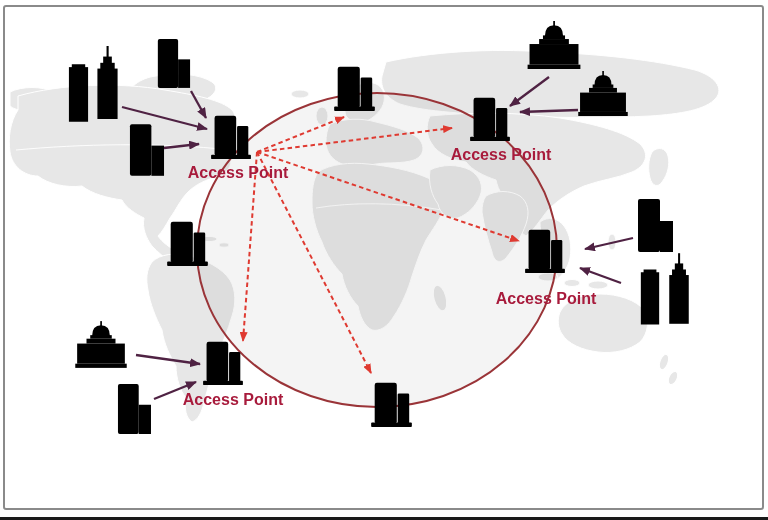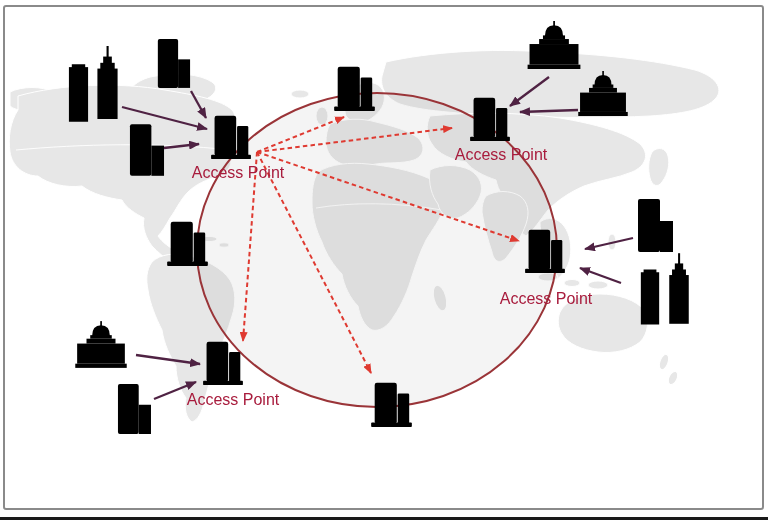--- a/index.html
+++ b/index.html
@@ -32,21 +32,21 @@
   .solid-arrow{stroke:var(--arrow-plum,#4F2243);stroke-width:2.3;fill:none}
   .mr{fill:var(--dashed-link-red,#DF3A31)}
   .mp{fill:var(--arrow-plum,#4F2243)}
   
   .bld{position:absolute}
   .red-node{color:var(--building-red,#E0262B)}
   .plum-node{color:var(--building-plum,#4A1630)}
   
   .ap-label{
     position:absolute;width:110px;text-align:center;
-    font-size:16px;font-weight:normal;letter-spacing:0;
+    font-size:16px;font-weight:bold;letter-spacing:0;
     color:var(--label-crimson,#A81B3C);white-space:nowrap;
   }
 </style>
 </head>
 <body>
 
 <svg width="0" height="0" style="position:absolute" aria-hidden="true">
   <defs>
     <marker id="arrow-red" viewBox="0 0 10 8" refX="9" refY="4" markerWidth="10" markerHeight="8" markerUnits="userSpaceOnUse" orient="auto">
       <path d="M0,0L10,4L0,8Z" class="mr"></path>

